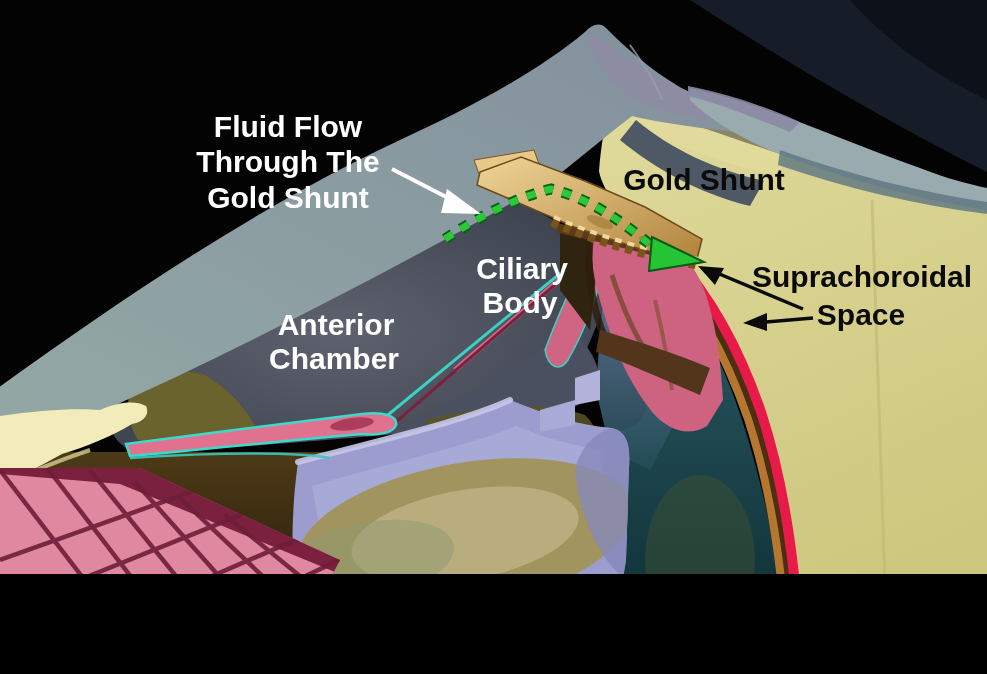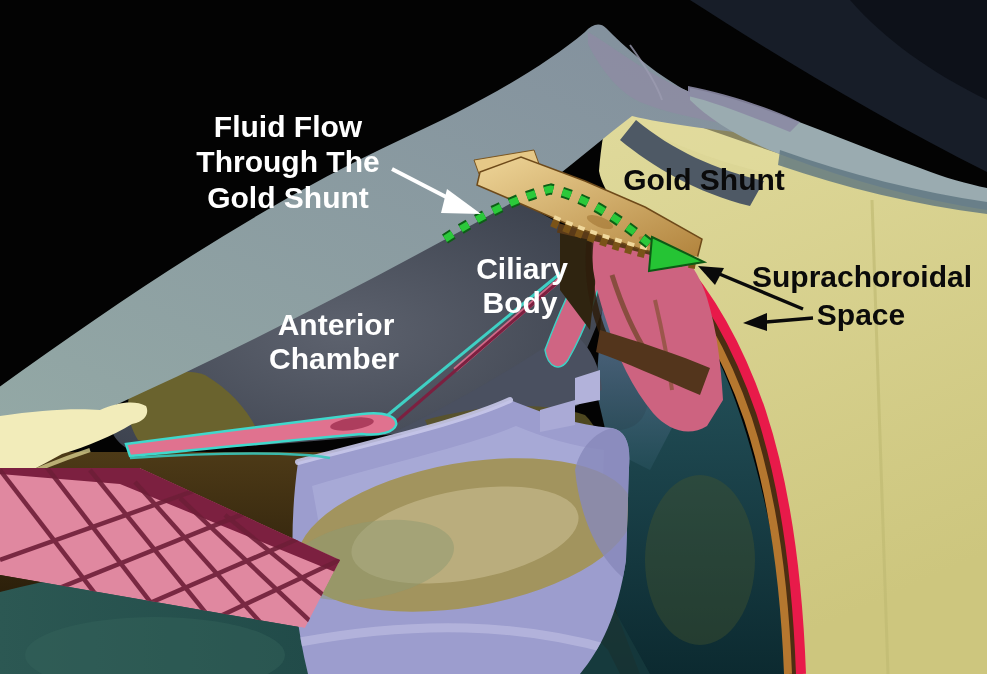--- a/index.html
+++ b/index.html
@@ -1,16 +1,16 @@
 <!DOCTYPE html>
 <html><head>
 <meta charset="utf-8">
 <style>
   html,body{margin:0;padding:0;background:#000;}
-  .stage{width:987px;height:674px;position:relative;overflow:hidden;background:#000;
+  .stage{width:987px;height:574px;position:relative;overflow:hidden;background:#000;
          font-family:"Liberation Sans",sans-serif;}
   svg{display:block;}
   .lbl{font-family:"Liberation Sans",sans-serif;font-weight:bold;font-size:30px;}
   .lbl-white{fill:#ffffff;}
   .lbl-black{fill:#0a0a0a;}
 </style>
 </head>
 <body>
 
 <div class="stage">

